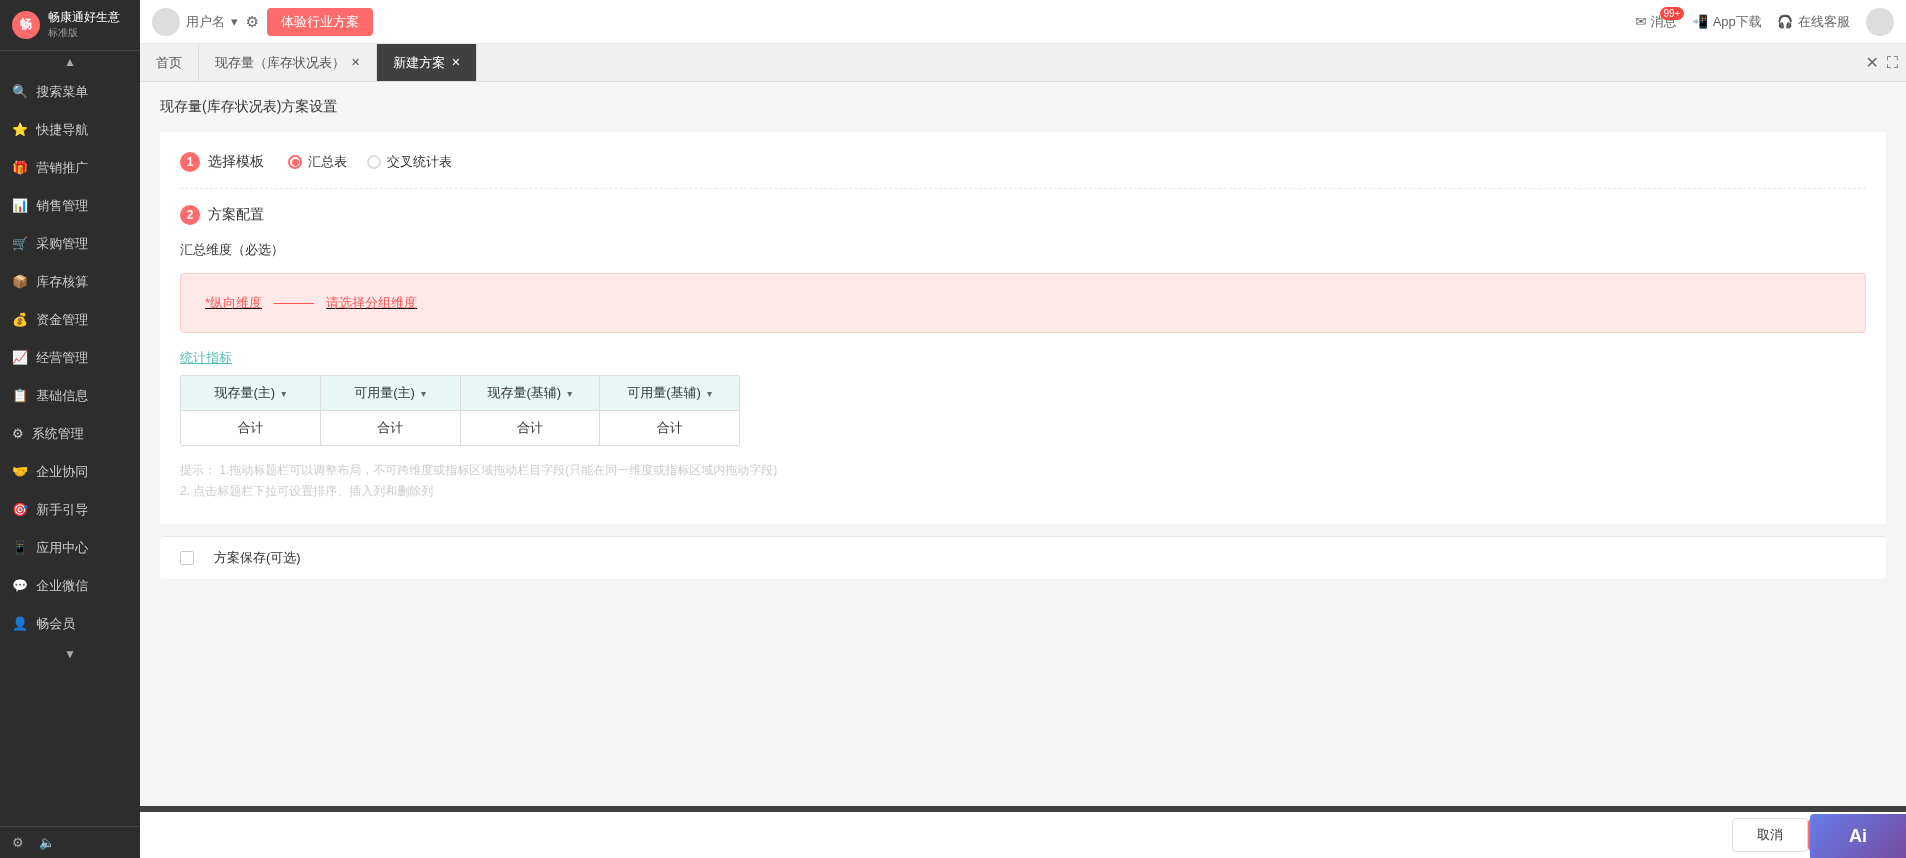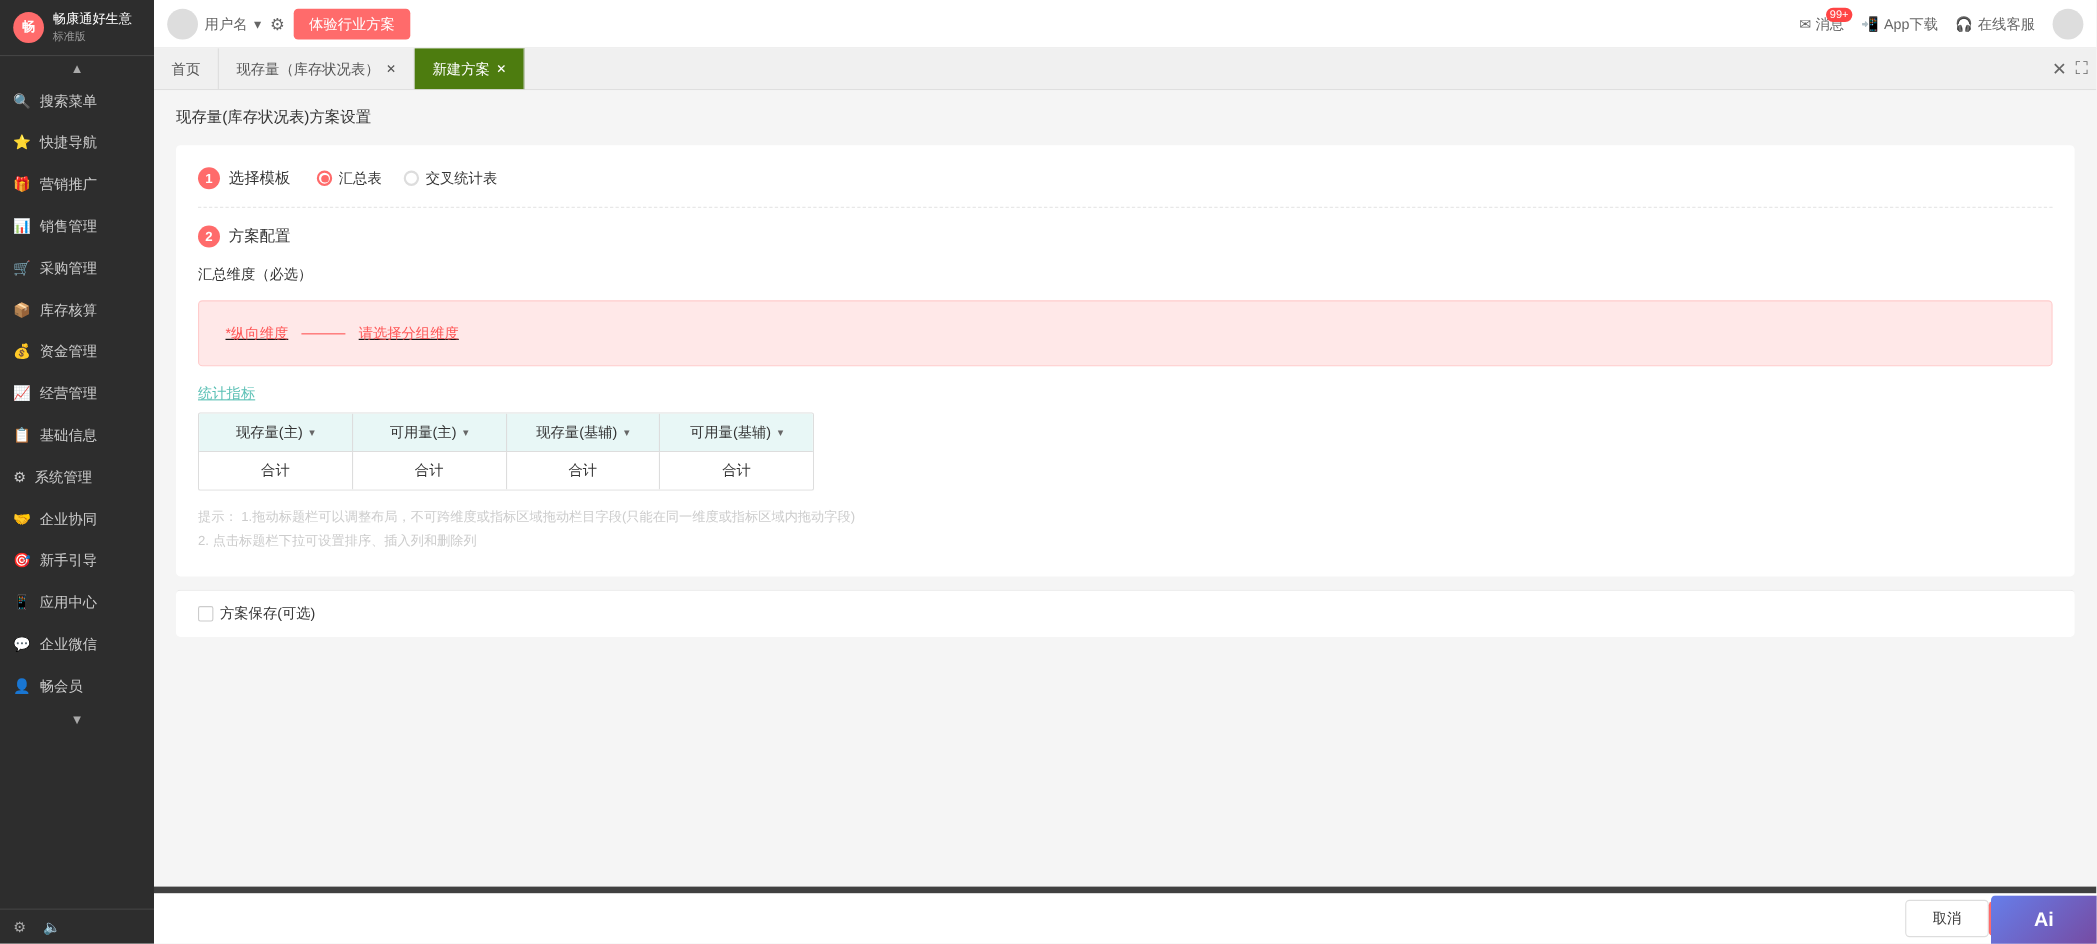--- a/index.html
+++ b/index.html
@@ -117,21 +117,21 @@
     .tab-item {
       display: flex; align-items: center; gap: 6px;
       padding: 0 16px;
       height: 100%;
       font-size: 13px;
       cursor: pointer;
       color: #555;
       border-right: 1px solid #ddd;
     }
     .tab-item.active {
-      background: #4d7c0f;
+      background: #404040;
       color: white;
       text-align: center;
     }
     .tab-item .tab-close {
       font-size: 11px; cursor: pointer;
     }
     .tab-home { border-left: none; }
 
     
     .tabbar-right {
@@ -294,21 +294,21 @@
     .tips-section p { margin-bottom: 4px; }
 
     
     .save-scheme-row {
       display: flex; align-items: center; gap: 8px;
       padding: 12px 20px;
       background: #fff;
       border-top: 1px solid #e8e8e8;
     }
     .checkbox-item {
-      display: flex; align-items: center; gap: 6px;
+      display: flex; align-items: center; gap: 20px;
       font-size: 13px; color: #333; cursor: pointer;
     }
     .checkbox-box {
       width: 14px; height: 14px;
       border: 1px solid #ccc;
       border-radius: 2px;
       background: #fff;
     }
 
     

